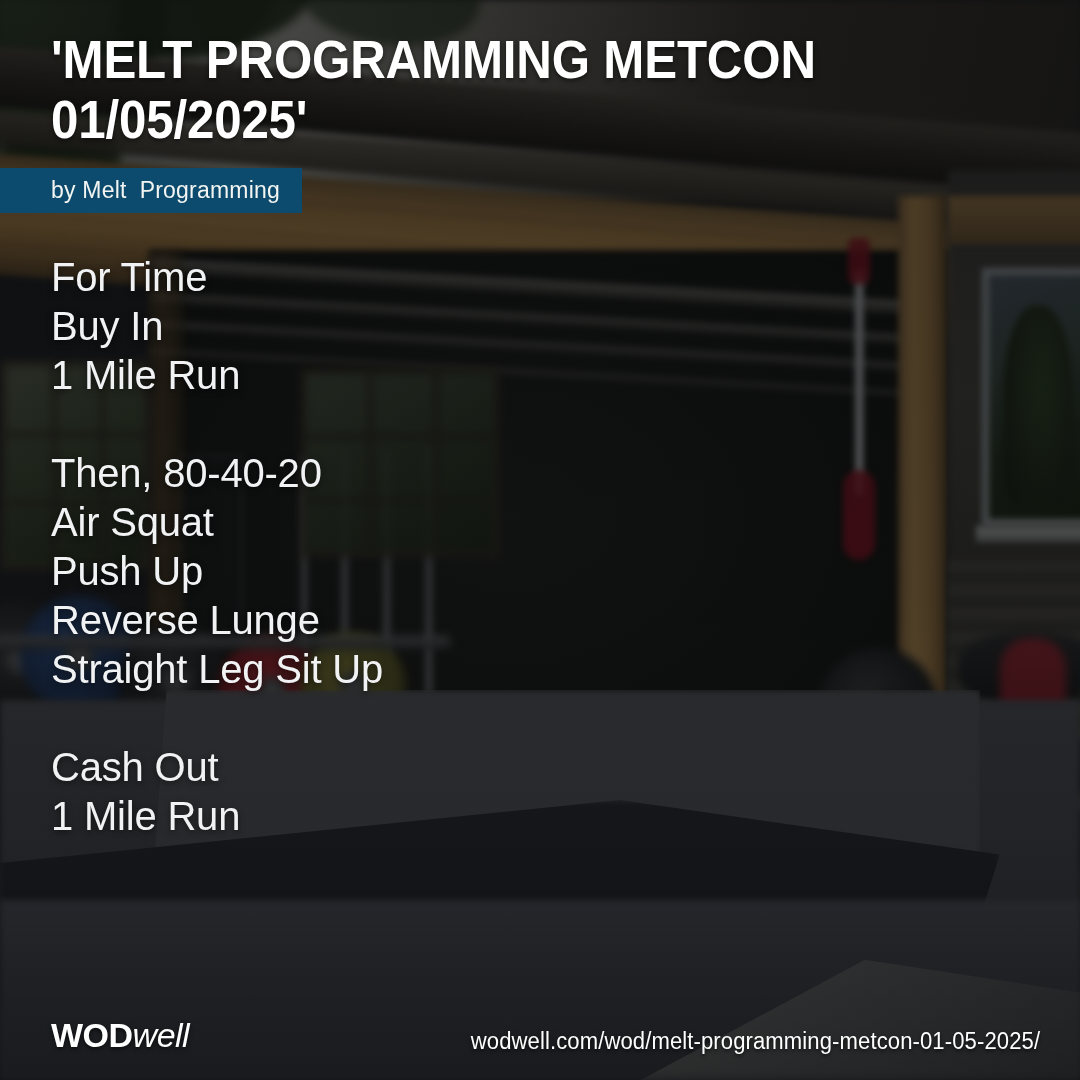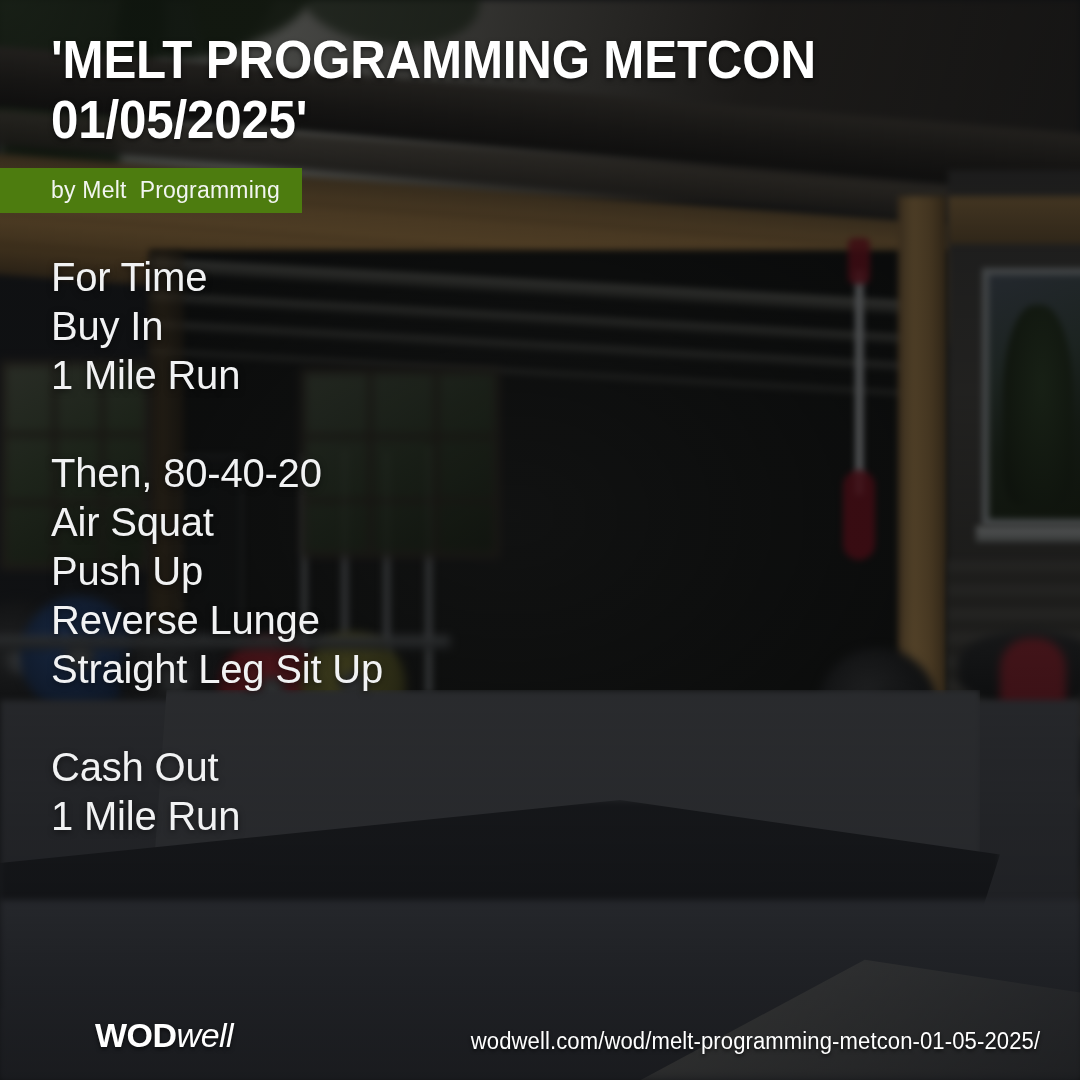--- a/index.html
+++ b/index.html
@@ -189,38 +189,37 @@
     letter-spacing:-.2px; color:#ffffff;
     transform:scaleX(.93); transform-origin:left top;
     text-shadow:0 2px 5px rgba(0,0,0,.55);
     white-space:pre-line;
   }
 
   .badge{
     position:absolute; left:0; top:168px; height:45px;
     display:flex; align-items:center;
     padding:0 22px 0 51px;
-    background:#4d7c0f;
+    background:#0c4a6e;
     color:#f2f5f1; font-size:23px; font-weight:400;
     letter-spacing:.2px; white-space:pre;
   }
 
   .wod{
     position:absolute; left:51px; top:253px; width:960px;
     color:#f1f2f3; font-size:40px; line-height:49px;
     font-weight:400; letter-spacing:-.2px;
     white-space:pre-line;
     text-shadow:0 2px 6px rgba(0,0,0,.5);
   }
 
   .logo{
     position:absolute; left:51px; top:1016px;
     font-size:34px; color:#ffffff; letter-spacing:-.5px;
     text-shadow:0 2px 4px rgba(0,0,0,.6);
-    margin-left:44px;
   }
   .logo .wod-b{ font-weight:700; }
   .logo .well-i{ font-weight:300; font-style:italic; }
 
   .url{
     position:absolute; right:40px; top:1028px;
     font-family:"Liberation Sans Narrow","Liberation Sans", sans-serif;
     font-size:23px; color:#ffffff; letter-spacing:.1px;
     text-shadow:0 2px 4px rgba(0,0,0,.65);
     transform:scaleX(.96); transform-origin:right top;

